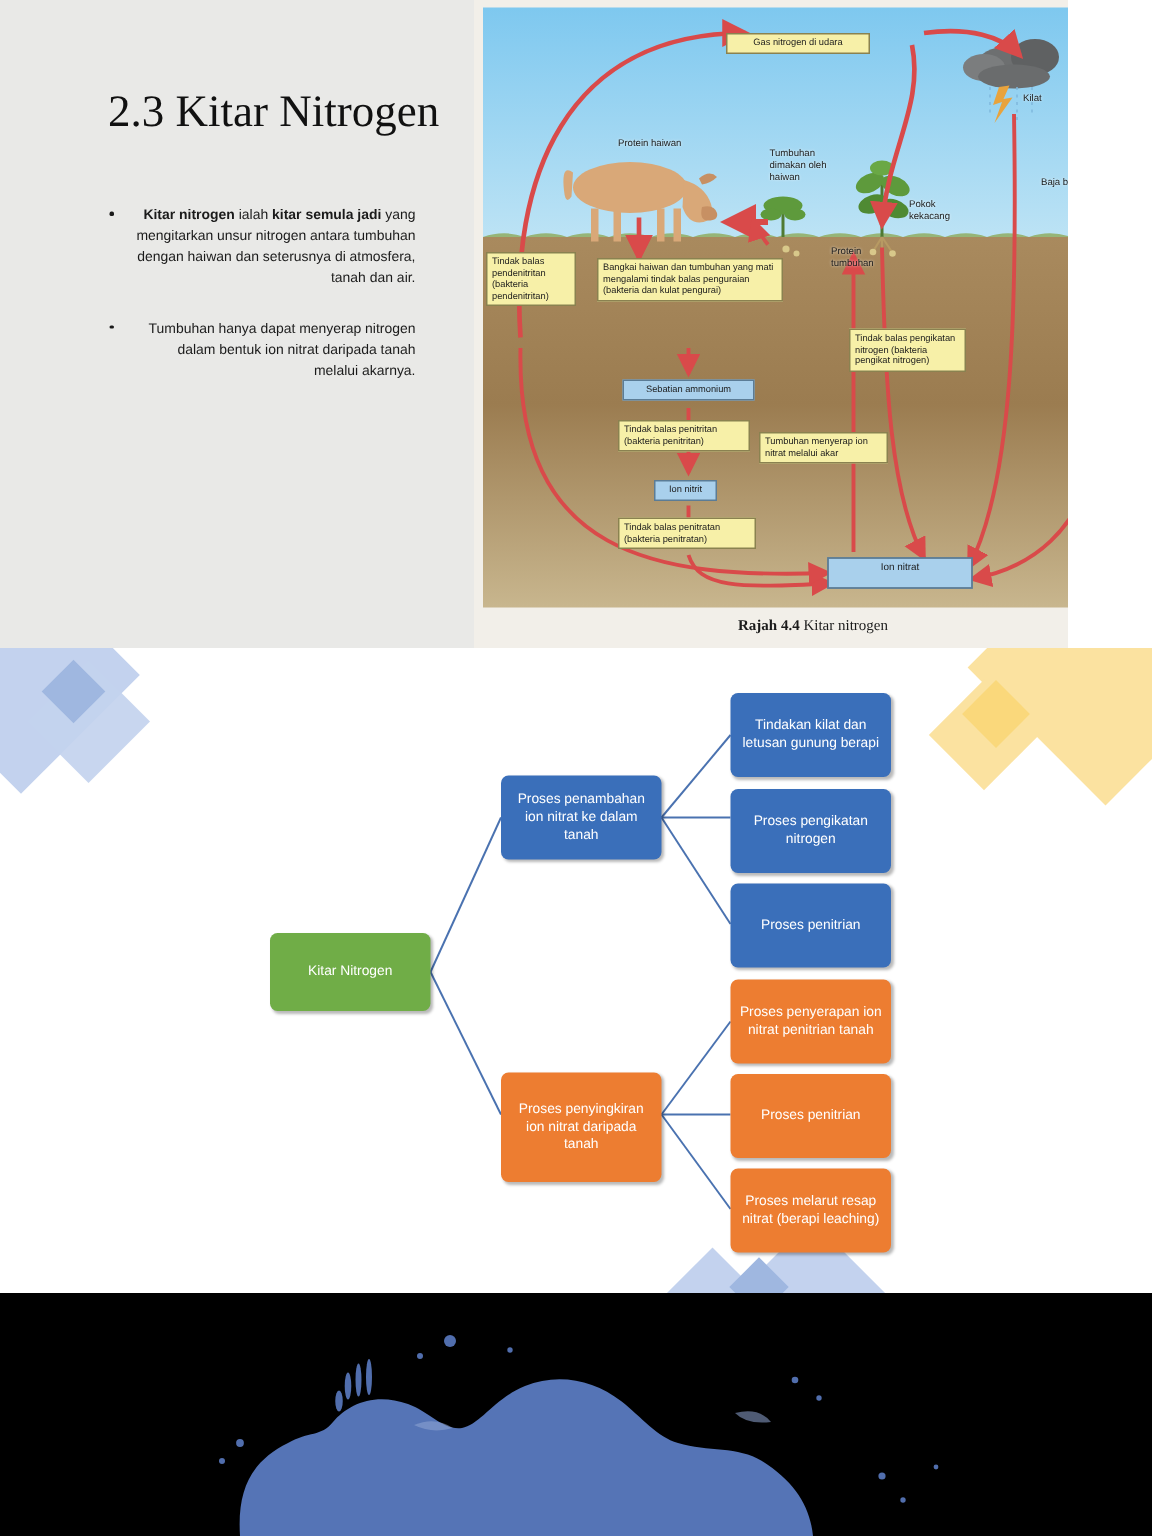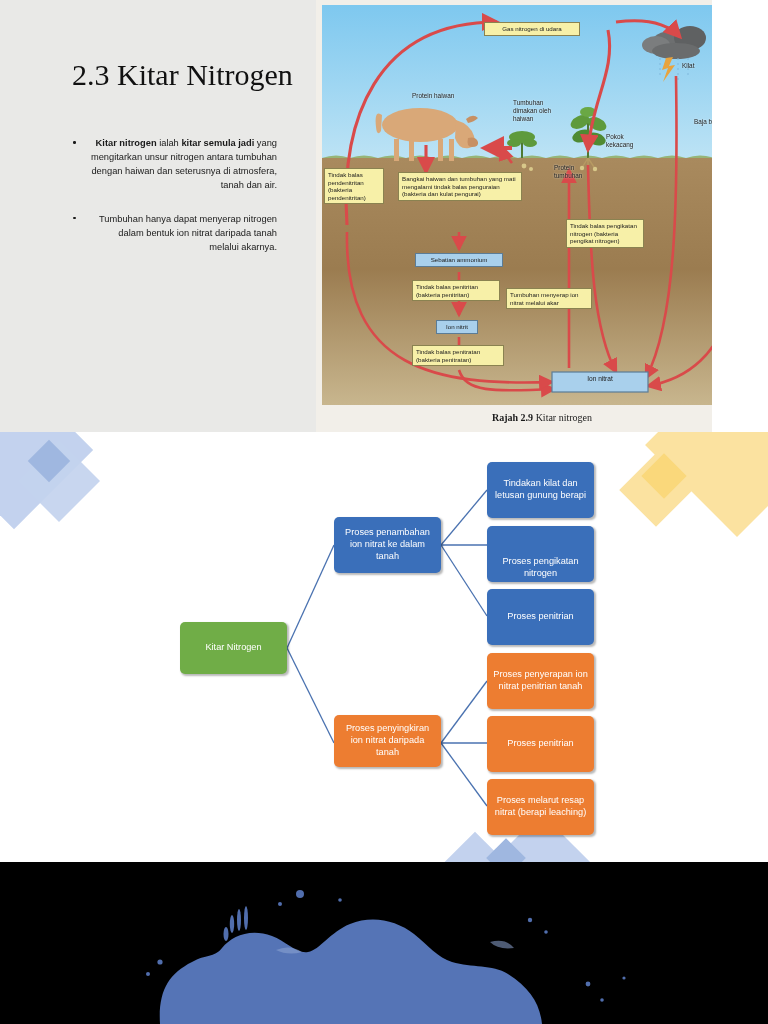--- a/index.html
+++ b/index.html
@@ -251,21 +251,21 @@
       <div class="fig-label box-blue" style="left:120px; top:320px; width:42px;">Ion nitrit</div>
 
       <div class="fig-label box-yellow" style="left:96px; top:345px; width:92px;">Tindak balas penitratan (bakteria penitratan)</div>
 
       <div class="fig-label box-yellow" style="left:250px; top:219px; width:78px;">Tindak balas pengikatan nitrogen (bakteria pengikat nitrogen)</div>
 
       <div class="fig-label box-yellow" style="left:190px; top:288px; width:86px;">Tumbuhan menyerap ion nitrat melalui akar</div>
 
       <div class="fig-label" style="left:236px; top:375px; width:96px; text-align:center; font-size:6.6px;">Ion nitrat</div>
 
-      <figcaption id="fig-caption"><b>Rajah 2.9</b><span> Kitar nitrogen</span></figcaption>
+      <figcaption id="fig-caption"><b>Rajah 4.4</b><span> Kitar nitrogen</span></figcaption>
     </figure>
   </section>
 
   <section id="slide2">
 
     <div class="diamond" style="left:-42px; top:-38px; width:112px; height:112px; background:#c3d2ee;"></div>
     <div class="diamond" style="left:30px; top:20px; width:58px; height:58px; background:#c3d2ee; opacity:.92;"></div>
     <div class="diamond" style="left:34px; top:14px; width:30px; height:30px; background:#9fb7e0;"></div>
 
     <div class="diamond" style="left:672px; top:-52px; width:130px; height:130px; background:#fbe2a0;"></div>
@@ -294,28 +294,28 @@
     </svg>
 
     <div class="node n-green" style="left:180px; top:190px; width:107px; height:52px;">
       <span>Kitar Nitrogen</span>
     </div>
 
     <div class="node n-blue" style="left:334px; top:85px; width:107px; height:56px;">
       <span>Proses penambahan ion nitrat ke dalam tanah</span>
     </div>
 
-    <div class="node n-orange" style="left:334px; top:283px; width:107px; height:52px;">
+    <div class="node n-orange" style="left:334px; top:283px; width:107px; height:73px;">
       <span>Proses penyingkiran ion nitrat daripada tanah</span>
     </div>
 
     <div class="node n-blue" style="left:487px; top:30px; width:107px; height:56px;">
       <span>Tindakan kilat dan letusan gunung berapi</span>
     </div>
-    <div class="node n-blue" style="left:487px; top:94px; width:107px; height:56px;align-items:flex-end;">
+    <div class="node n-blue" style="left:487px; top:94px; width:107px; height:56px;">
       <span>Proses pengikatan nitrogen</span>
     </div>
     <div class="node n-blue" style="left:487px; top:157px; width:107px; height:56px;">
       <span>Proses penitrian</span>
     </div>
 
     <div class="node n-orange" style="left:487px; top:221px; width:107px; height:56px;">
       <span>Proses penyerapan ion nitrat penitrian tanah</span>
     </div>
     <div class="node n-orange" style="left:487px; top:284px; width:107px; height:56px;">

